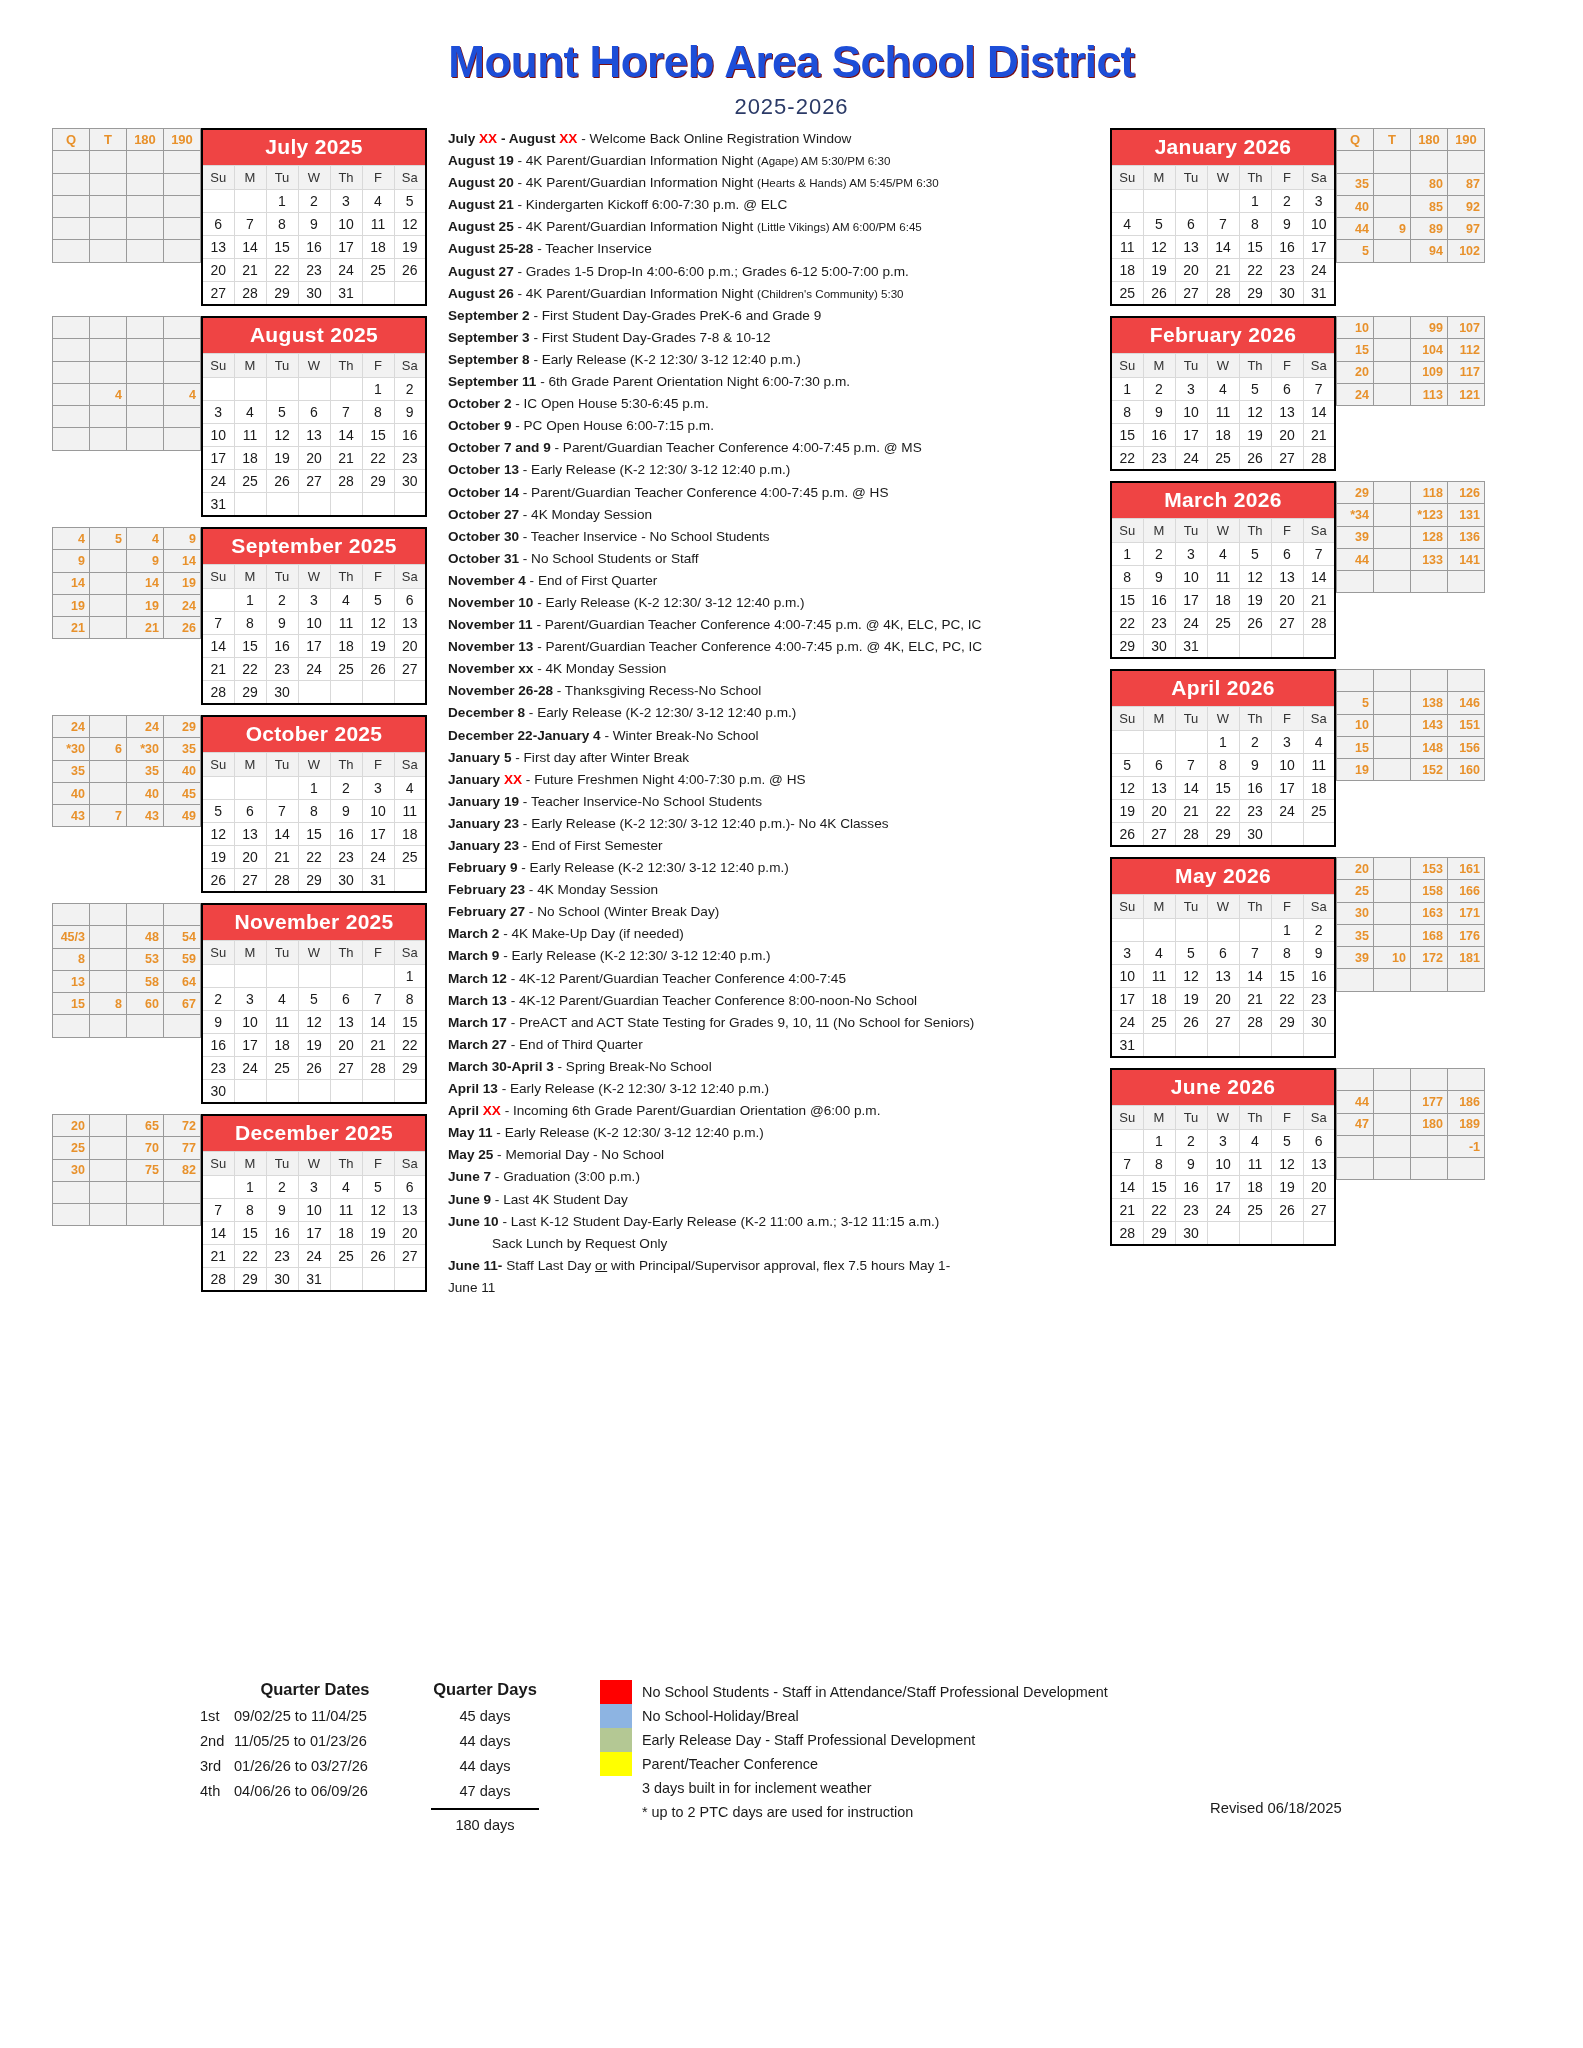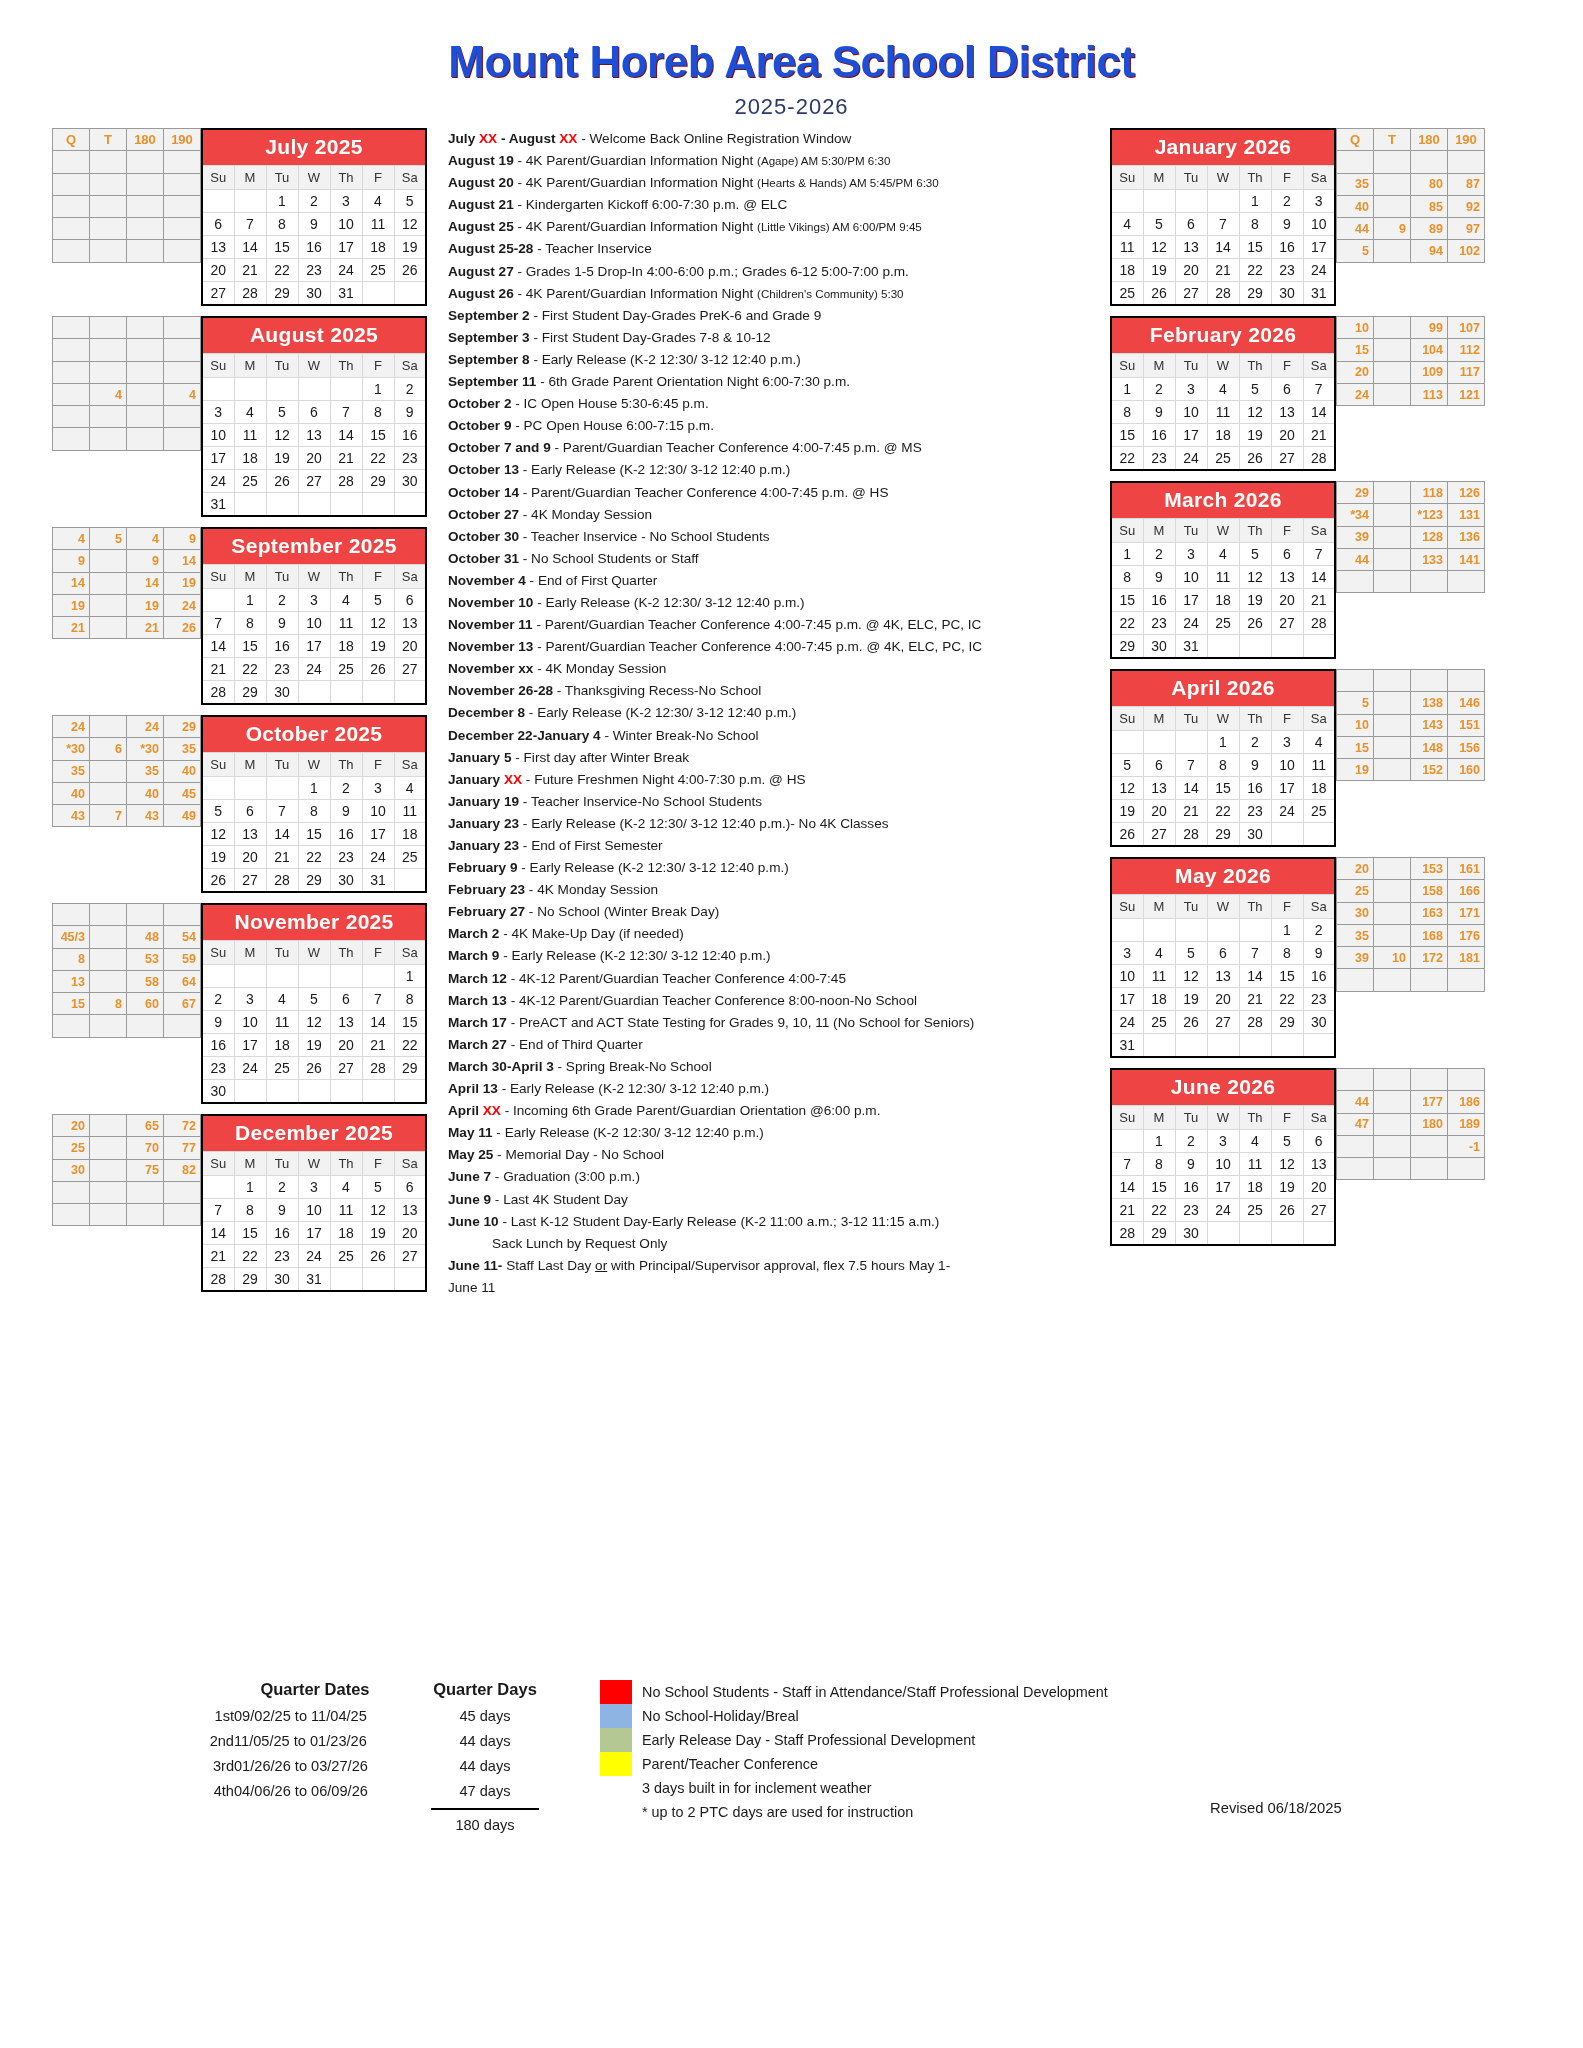--- a/index.html
+++ b/index.html
@@ -87,21 +87,21 @@
   .ev b { font-weight:bold; }
   .xx { color:#ff0000; font-weight:bold; }
   .sm { font-size:11.6px; }
   .ev-cont { padding-left:44px; white-space:nowrap; }
 
   
   #footer { position:absolute; top:1680px; left:0; width:1583px; }
   #qd { position:absolute; left:200px; top:0; width:230px; font-size:14.6px; }
   #qd .h { font-weight:bold; font-size:16.5px; text-align:center; margin-bottom:9px; }
   #qd .r { margin-bottom:9px; white-space:nowrap; }
-  #qd .r .n { display:inline-block; width:34px;text-align:right; }
+  #qd .r .n { display:inline-block; width:34px; }
 
   #qdays { position:absolute; left:400px; top:0; width:170px; font-size:14.6px; text-align:center; }
   #qdays .h { font-weight:bold; font-size:16.5px; margin-bottom:9px; }
   #qdays .r { margin-bottom:9px; }
   #qdays .tot { border-top:2px solid #000; padding-top:7px; width:108px; margin-left:auto; margin-right:auto; }
 
   #legend { position:absolute; left:600px; top:0; width:620px; font-size:14.4px; }
   .lg { display:flex; align-items:center; height:24px; margin-bottom:0px; }
   .sw { width:32px; height:24px; flex:0 0 32px; margin-right:10px; }
   .sw.red    { background:#ff0000; }
@@ -745,21 +745,21 @@
           </tbody>
         </table>
       </div>
       <div class="sp"></div>
     </div>
   <div class="col-mid" id="events">
       <div class="ev"><b>July <span class="xx">XX</span> - August <span class="xx">XX</span></b><span> - Welcome Back Online Registration Window</span></div>
       <div class="ev"><b>August 19</b><span> - 4K Parent/Guardian Information Night </span><span class="sm">(Agape) AM 5:30/PM 6:30</span></div>
       <div class="ev"><b>August 20</b><span> - 4K Parent/Guardian Information Night </span><span class="sm">(Hearts &amp; Hands) AM 5:45/PM 6:30</span></div>
       <div class="ev"><b>August 21</b><span> - Kindergarten Kickoff 6:00-7:30 p.m. @ ELC</span></div>
-      <div class="ev"><b>August 25</b><span> - 4K Parent/Guardian Information Night </span><span class="sm">(Little Vikings) AM 6:00/PM 9:45</span></div>
+      <div class="ev"><b>August 25</b><span> - 4K Parent/Guardian Information Night </span><span class="sm">(Little Vikings) AM 6:00/PM 6:45</span></div>
       <div class="ev"><b>August 25-28</b><span> - Teacher Inservice</span></div>
       <div class="ev"><b>August 27</b><span> - Grades 1-5 Drop-In 4:00-6:00 p.m.; Grades 6-12 5:00-7:00 p.m.</span></div>
       <div class="ev"><b>August 26</b><span> - 4K Parent/Guardian Information Night </span><span class="sm">(Children's Community) 5:30</span></div>
       <div class="ev"><b>September 2</b><span> - First Student Day-Grades PreK-6 and Grade 9</span></div>
       <div class="ev"><b>September 3</b><span> - First Student Day-Grades 7-8 &amp; 10-12</span></div>
       <div class="ev"><b>September 8</b><span> - Early Release (K-2 12:30/ 3-12 12:40 p.m.)</span></div>
       <div class="ev"><b>September 11</b><span> - 6th Grade Parent Orientation Night 6:00-7:30 p.m.</span></div>
       <div class="ev"><b>October 2</b><span> - IC Open House 5:30-6:45 p.m.</span></div>
       <div class="ev"><b>October 9</b><span> - PC Open House 6:00-7:15 p.m.</span></div>
       <div class="ev"><b>October 7 and 9</b><span> - Parent/Guardian Teacher Conference 4:00-7:45 p.m. @ MS</span></div>

